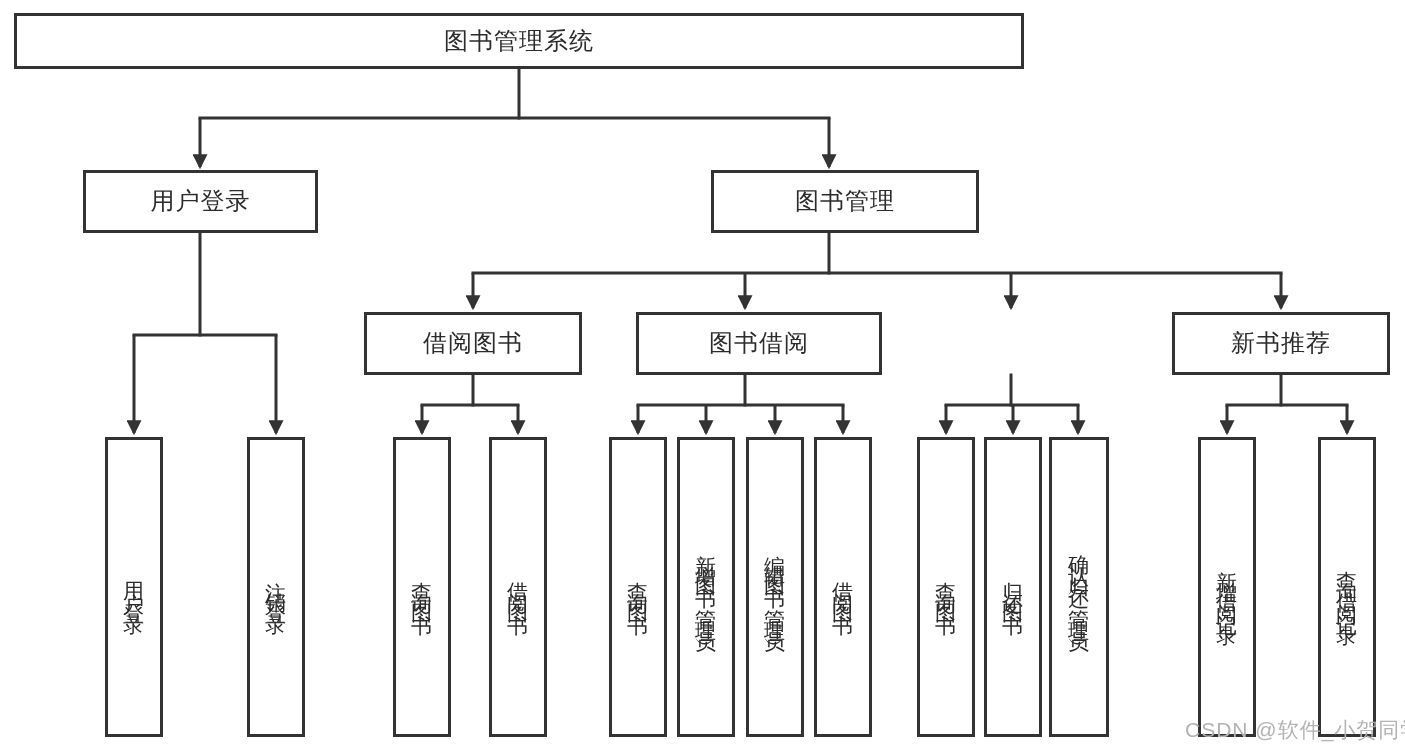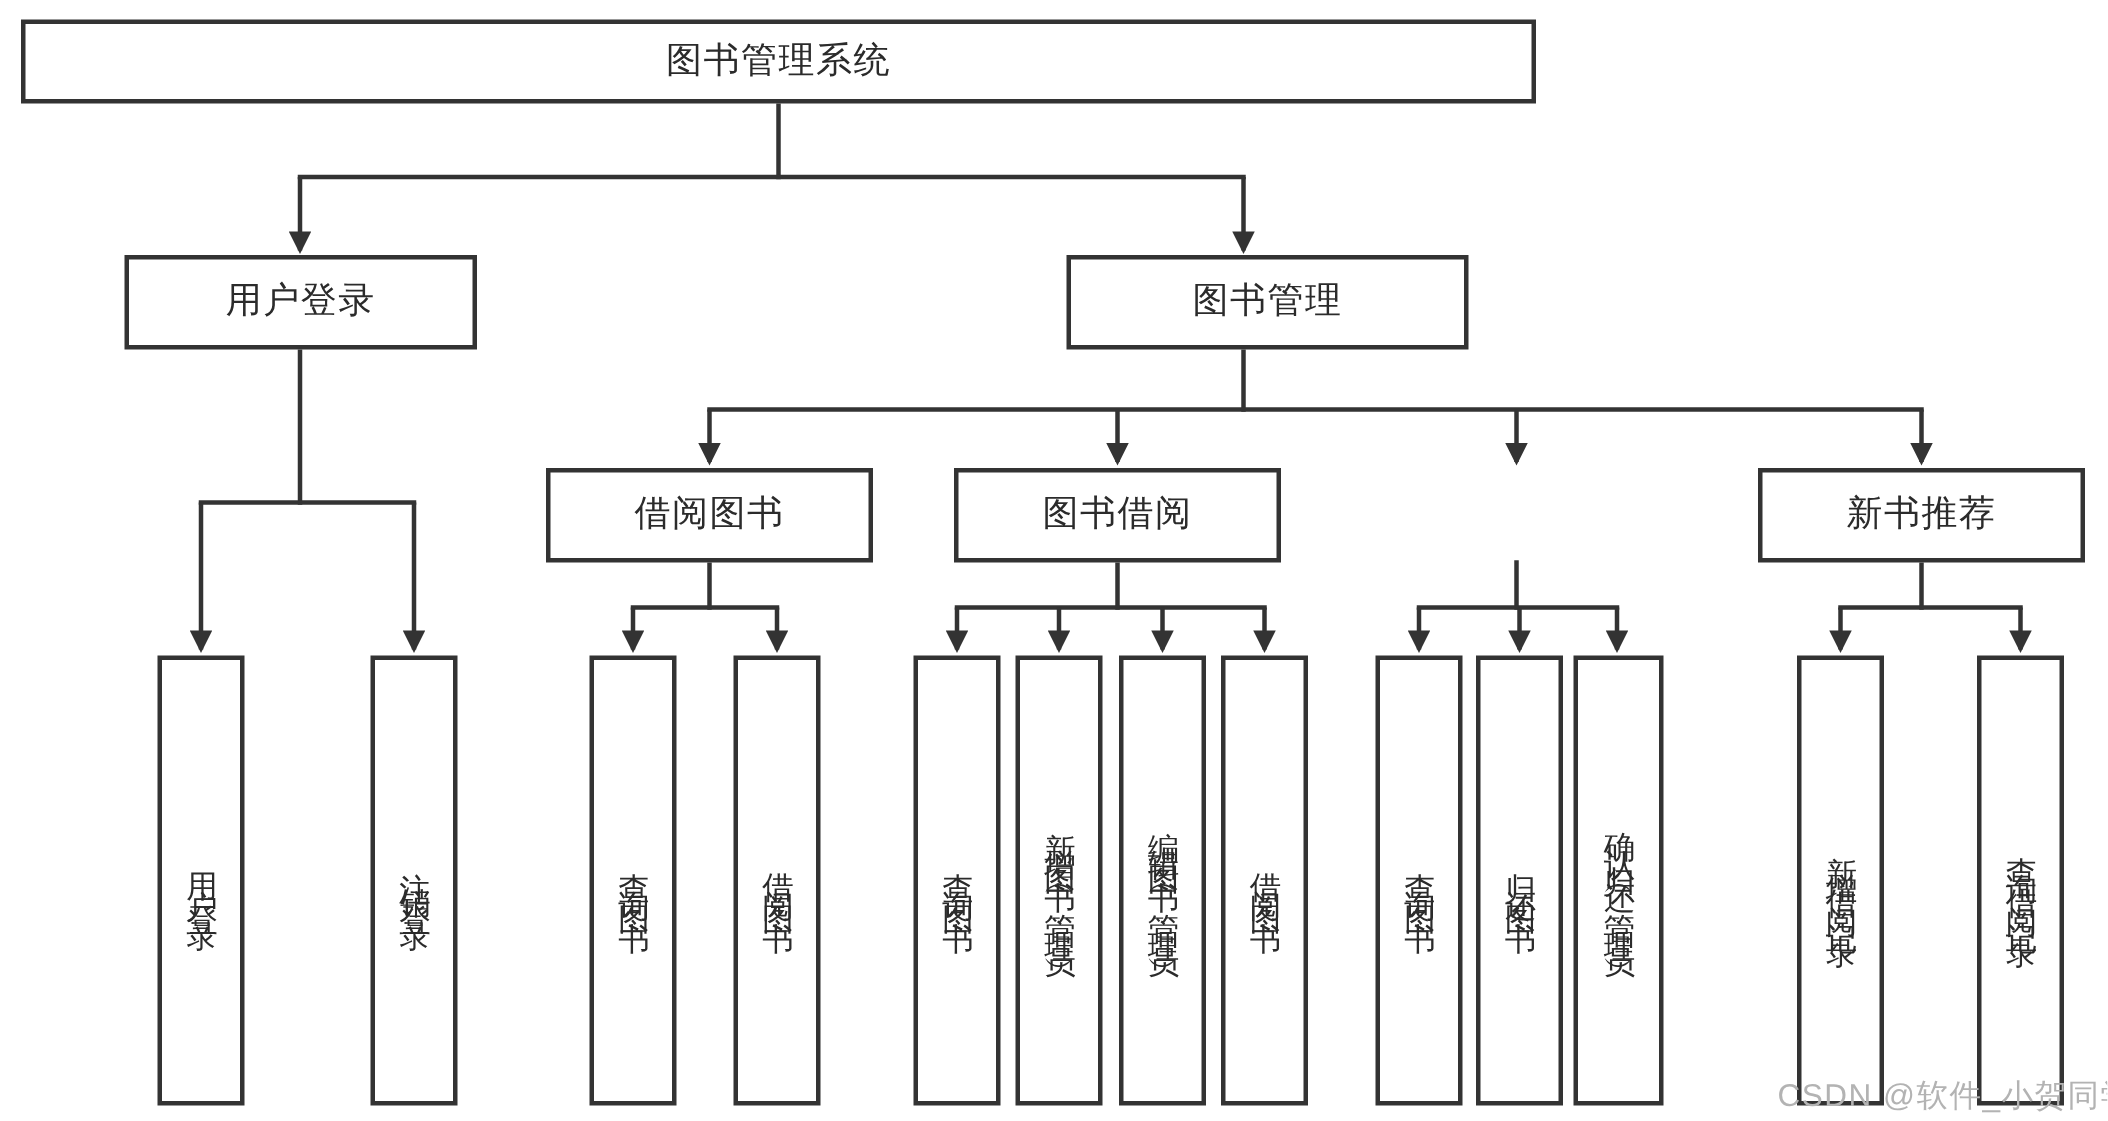--- a/index.html
+++ b/index.html
@@ -94,21 +94,21 @@
       <path d="M1347,405 V433"></path>
     </g>
   </svg>
 
   <div class="box" style="left:14px;top:13px;width:1010px;height:56px">图书管理系统</div>
 
   <div class="box" style="left:83px;top:170px;width:235px;height:63px">用户登录</div>
   <div class="box" style="left:711px;top:170px;width:268px;height:63px">图书管理</div>
 
   <div class="box" style="left:364px;top:312px;width:218px;height:63px">借阅图书</div>
-  <div class="box" style="left:636px;top:312px;width:218px;height:63px">图书借阅</div>
+  <div class="box" style="left:636px;top:312px;width:246px;height:63px">图书借阅</div>
   <div class="box" style="left:1172px;top:312px;width:218px;height:63px">新书推荐</div>
 
   <div class="box vbox" style="left:105px;top:437px;width:58px;height:300px">用户登录</div>
   <div class="box vbox" style="left:247px;top:437px;width:58px;height:300px">注销登录</div>
 
   <div class="box vbox" style="left:393px;top:437px;width:58px;height:300px">查询图书</div>
   <div class="box vbox" style="left:489px;top:437px;width:58px;height:300px">借阅图书</div>
 
   <div class="box vbox" style="left:609px;top:437px;width:58px;height:300px">查询图书</div>
   <div class="box vbox" style="left:677px;top:437px;width:58px;height:300px">新增图书（管理员）</div>

